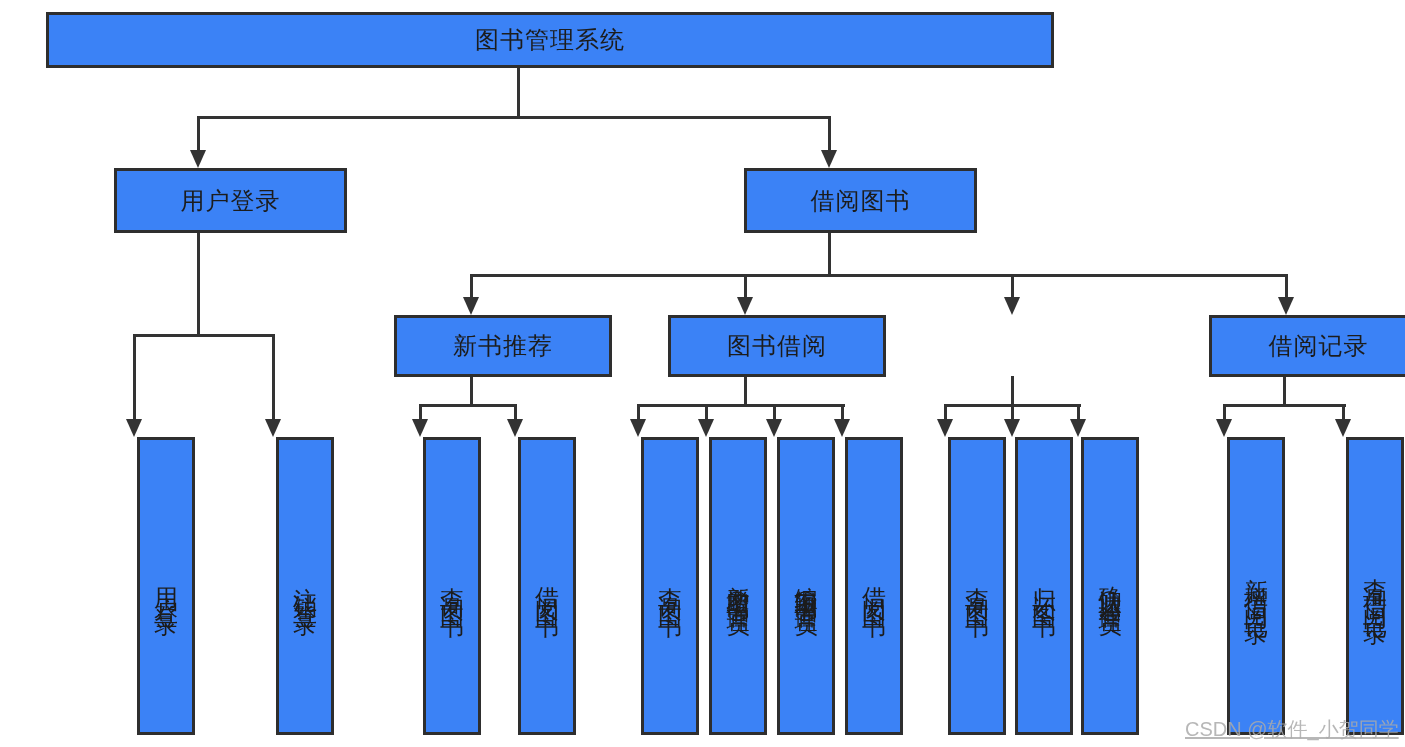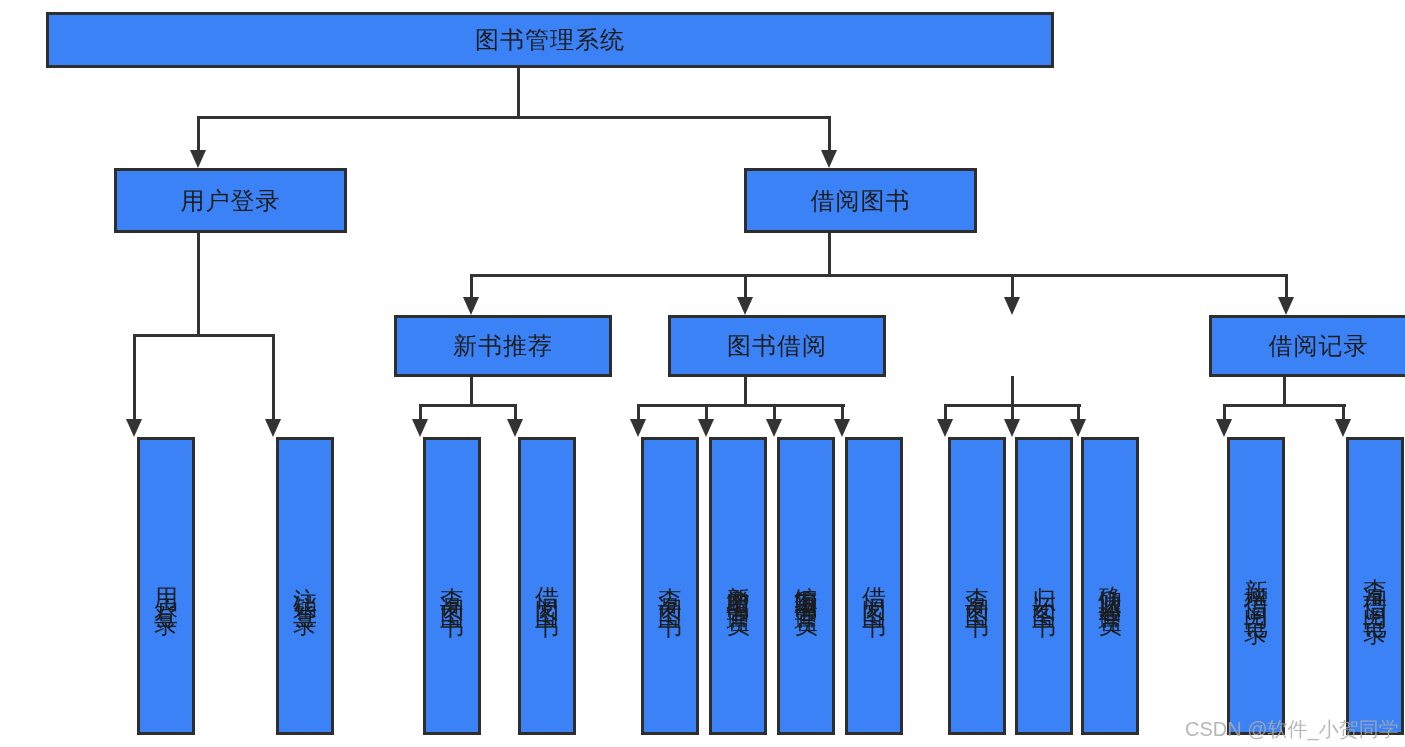--- a/index.html
+++ b/index.html
@@ -28,21 +28,21 @@
   .vlabel.long{font-size:23px;letter-spacing:4px;}
   .line{position:absolute;background:#333333;}
   .arrow{
     position:absolute;width:0;height:0;
     border-left:8px solid transparent;border-right:8px solid transparent;
     border-top:18px solid #333333;
   }
   .watermark{
     position:absolute;left:1185px;top:716px;width:215px;
     font-size:20px;color:rgba(170,170,170,0.85);
-    white-space:nowrap;z-index:5;
+    white-space:nowrap;z-index:5;text-decoration:underline;
   }
 </style>
 </head>
 <body>
 
 <div class="stage">
 
   <div class="line" style="left:516.5px;top:67px;width:3px;height:51px;"></div>
   <div class="line" style="left:196.5px;top:116px;width:634px;height:3px;"></div>
   <div class="line" style="left:196.5px;top:116px;width:3px;height:38px;"></div>

